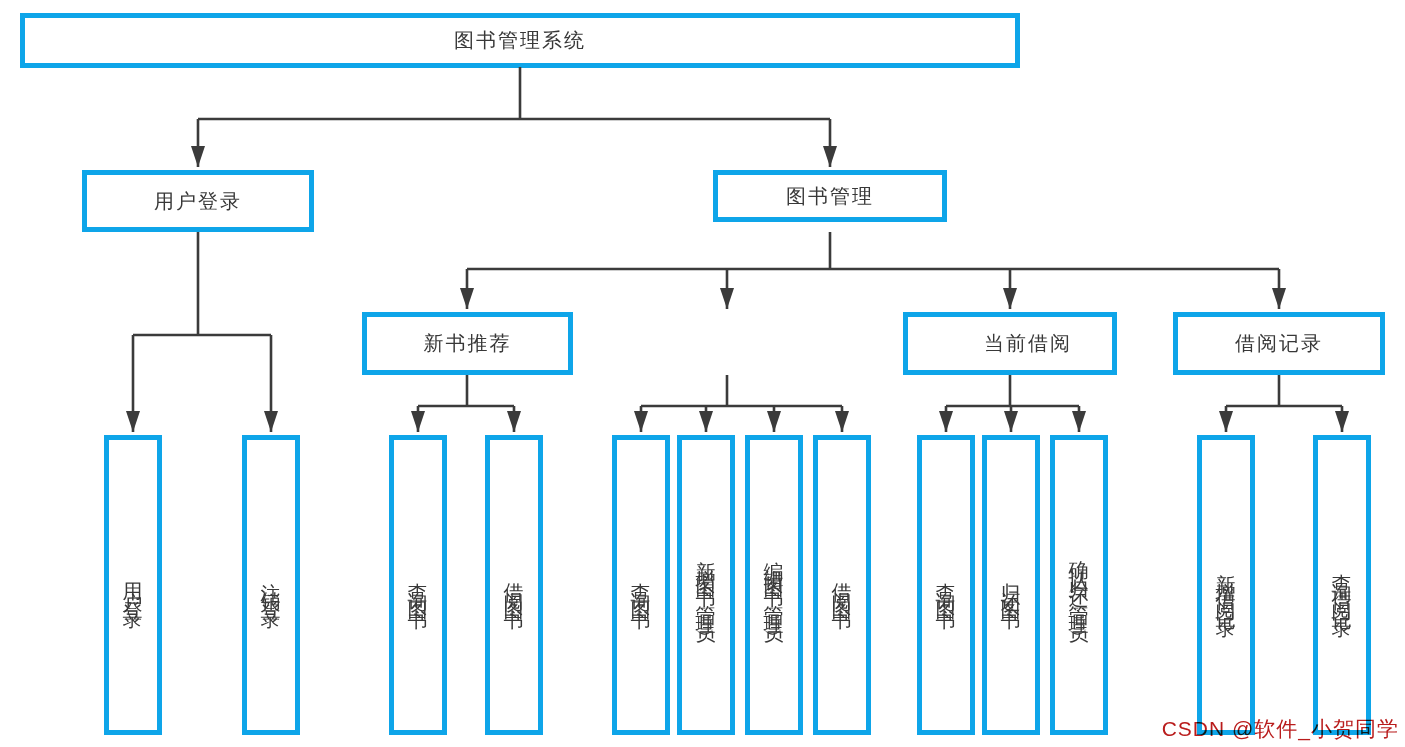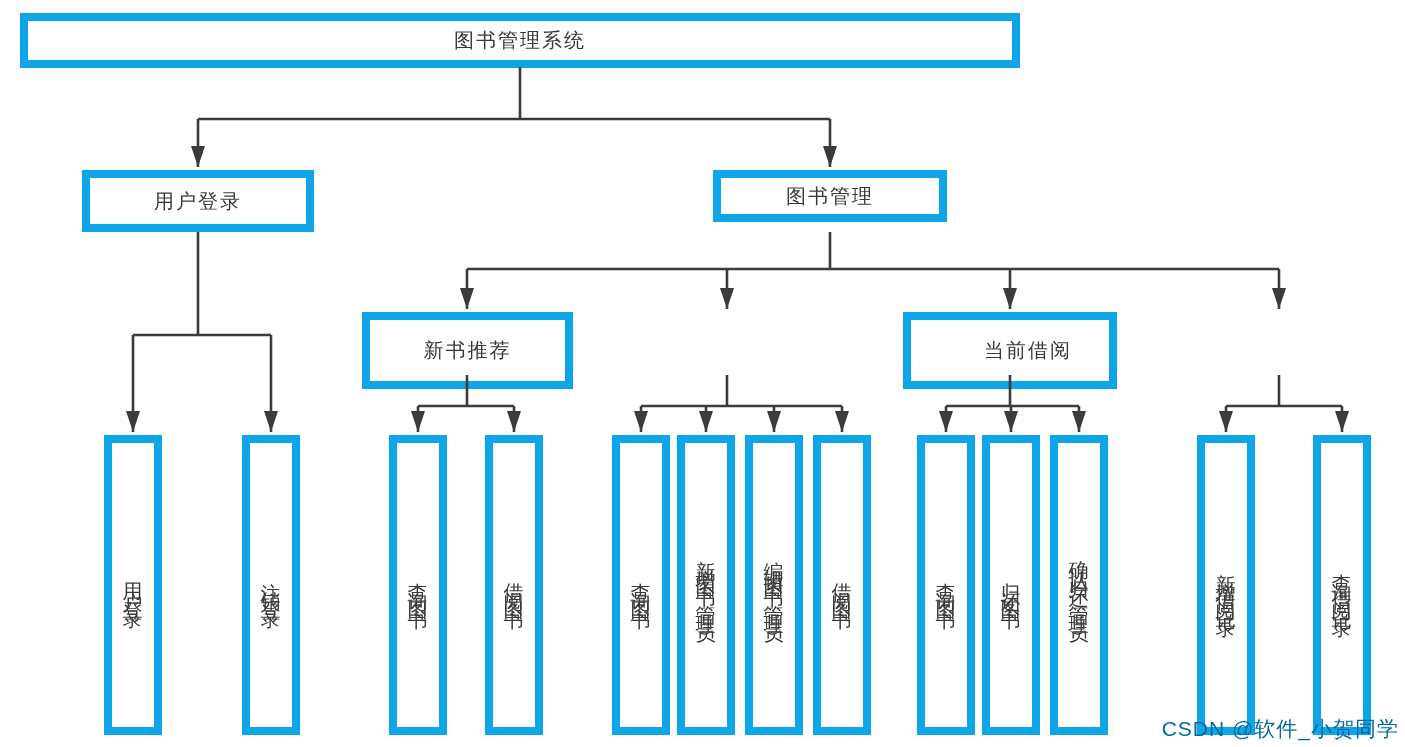--- a/index.html
+++ b/index.html
@@ -7,31 +7,31 @@
     position:relative;
     width:1405px;height:747px;
     background:#ffffff;
     font-family:"Liberation Sans","DejaVu Sans",sans-serif;
     overflow:hidden;
   }
   .connectors{position:absolute;left:0;top:0;z-index:3;pointer-events:none;}
   .box{
     position:absolute;
     box-sizing:border-box;
-    border:8px solid #0ea5e9;
+    border:5px solid #0ea5e9;
     background:#ffffff;
     display:flex;align-items:center;justify-content:center;
     color:#383838;
     z-index:2;
   }
   .hlabel{font-size:20px;letter-spacing:2px;white-space:nowrap;}
   .root{left:20px;top:13px;width:1000px;height:55px;}
   .l2-1{left:82px;top:170px;width:232px;height:62px;}
   .l2-2{left:713px;top:170px;width:234px;height:52px;}
-  .l3{top:312px;height:77px;}
+  .l3{top:312px;height:63px;}
   .l3-1{left:362px;width:211px;}
   .l3-2{left:623px;width:207px;}
   .l3-3{left:903px;width:214px;padding-left:36px;}
   .l3-4{left:1173px;width:212px;}
   .leaf{top:435px;width:58px;height:300px;}
   .leaf .vlabel{
     writing-mode:vertical-rl;
     font-size:20px;
     letter-spacing:9px;
     line-height:1;
@@ -40,21 +40,21 @@
   .lf-1{left:104px;}  .lf-2{left:242px;}
   .lf-3{left:389px;}  .lf-4{left:485px;}
   .lf-5{left:612px;}  .lf-6{left:677px;}
   .lf-7{left:745px;}  .lf-8{left:813px;}
   .lf-9{left:917px;}  .lf-10{left:982px;} .lf-11{left:1050px;}
   .lf-12{left:1197px;} .lf-13{left:1313px;}
   .watermark{
     position:absolute;
     right:6px;bottom:4px;
     font-size:21px;
-    color:#0369a1;
+    color:#b91c1c;
     letter-spacing:1px;
     z-index:4;
     mix-blend-mode:darken;
     white-space:nowrap;
   }
 </style>
 </head>
 <body>
 
 <div class="canvas">
@@ -119,20 +119,23 @@
   <div class="box l2-2">
     <span class="hlabel">图书管理</span>
   </div>
 
   <div class="box l3 l3-1">
     <span class="hlabel">新书推荐</span>
   </div>
   <div class="box l3 l3-3">
     <span class="hlabel">当前借阅</span>
   </div>
+  <div class="box l3 l3-4">
+    <span class="hlabel">借阅记录</span>
+  </div>
 
   <div class="box leaf lf-1">
     <span class="vlabel">用户登录</span>
   </div>
   <div class="box leaf lf-2">
     <span class="vlabel">注销登录</span>
   </div>
   <div class="box leaf lf-3">
     <span class="vlabel">查询图书</span>
   </div>

